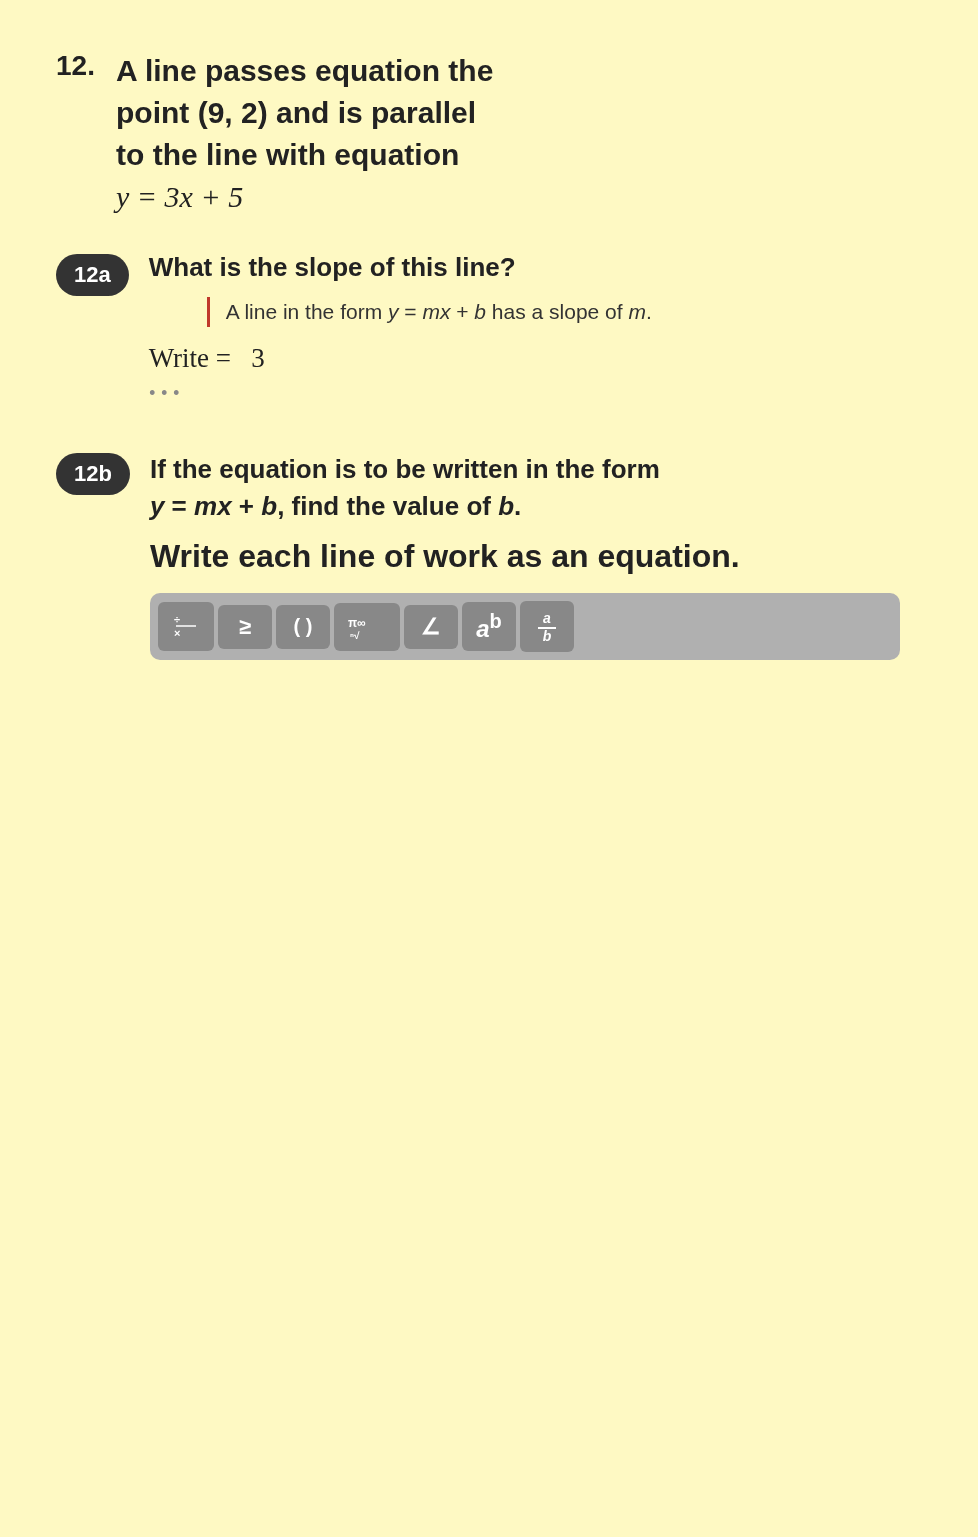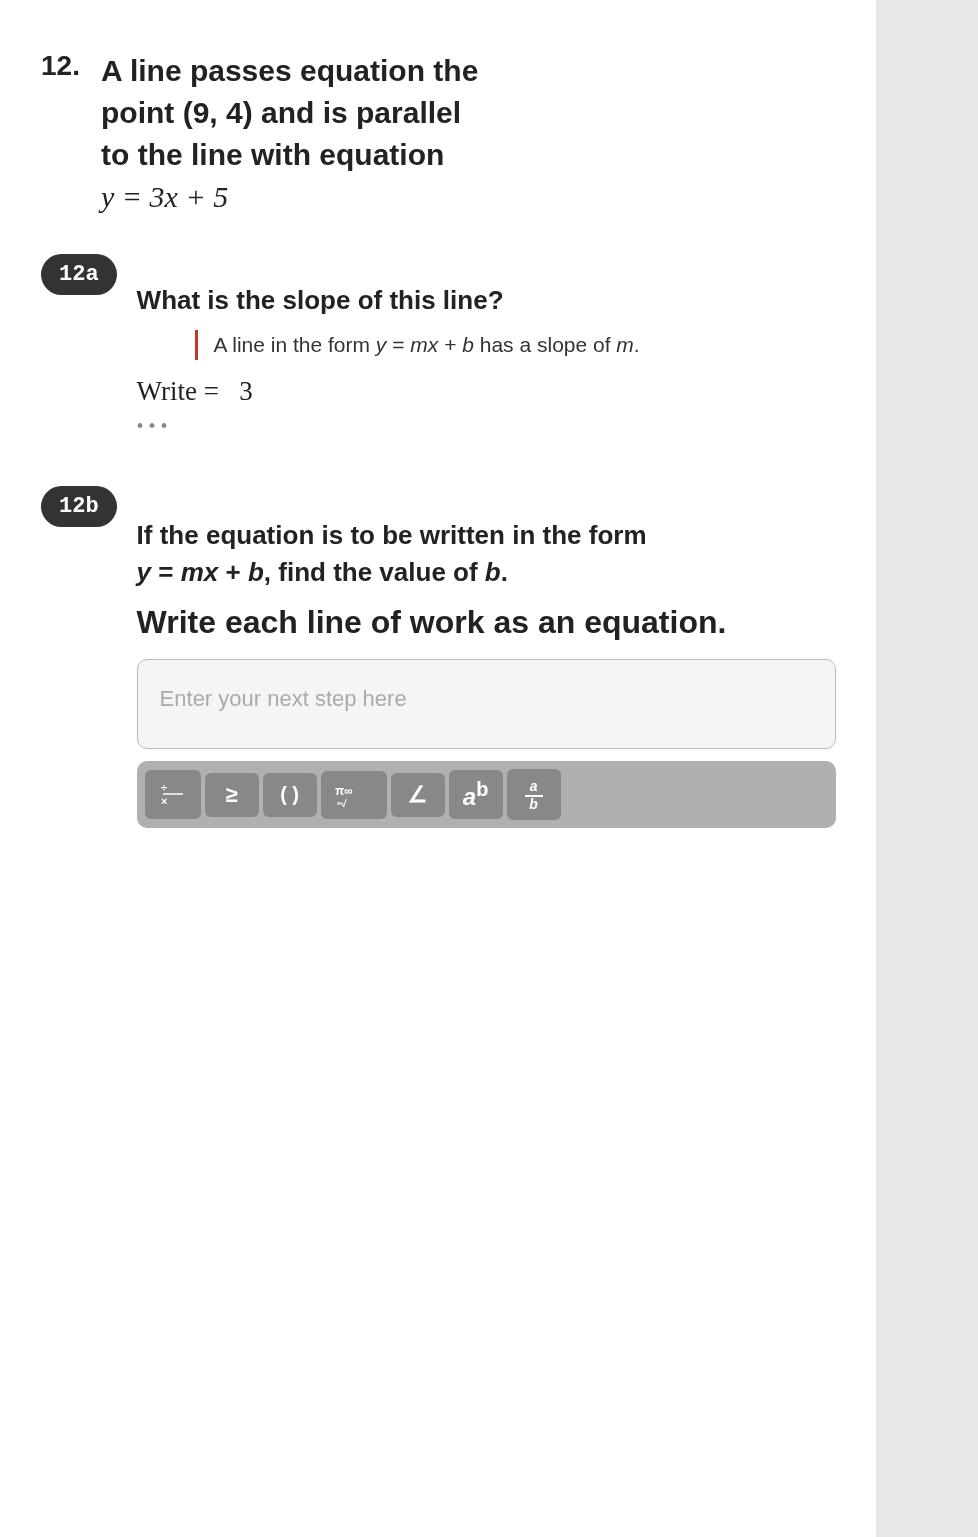--- a/index.html
+++ b/index.html
@@ -4,24 +4,24 @@
   <style>
     * { box-sizing: border-box; margin: 0; padding: 0; }
     body {
       font-family: Georgia, 'Times New Roman', serif;
       background: #e8e8e8;
       width: 978px;
       min-height: 1537px;
       overflow-x: hidden;
     }
     .page {
-      background: #ffffff;
-      width: 876px;
+      background: #fef9c3;
+      width: 978px;
       min-height: 1537px;
-      padding: 30px 0 40px 1px;
+      padding: 30px 0 40px 16px;
       position: relative;
     }
     .problem-header {
       display: flex;
       align-items: flex-start;
       padding: 20px 40px 20px 40px;
       gap: 0;
     }
     .problem-number {
       font-size: 28px;
@@ -50,31 +50,30 @@
       align-items: flex-start;
       padding: 18px 40px 10px 40px;
       gap: 0;
     }
     .badge {
       background: #333;
       color: white;
       border-radius: 50px;
       font-size: 22px;
       font-weight: bold;
-      font-family: Liberation Mono, monospace;
+      font-family: Liberation Sans, sans-serif;
       padding: 8px 18px;
       min-width: 70px;
       text-align: center;
       margin-right: 20px;
       margin-top: 2px;
       flex-shrink: 0;
     }
     .section-content {
       flex: 1;
-      margin-top: 33px;
     }
     .section-question {
       font-size: 26px;
       font-weight: bold;
       color: #222;
       font-family: Arial, sans-serif;
       margin-bottom: 14px;
     }
     .hint-block {
       display: flex;
@@ -184,21 +183,21 @@
 </head>
 <body>
 
 <div class="page">
 
   <div class="problem-header">
     <div class="problem-number">12.</div>
     <div>
       <div class="problem-text">
         <span>A line passes equation the</span><br>
-        <span>point (9, 4) and is parallel</span><br>
+        <span>point (9, 2) and is parallel</span><br>
         <span>to the line with equation</span>
       </div>
       <div class="problem-equation">
         <i>y</i> = 3<i>x</i> + 5
       </div>
     </div>
   </div>
 
   <div class="section">
     <div class="badge">12a</div>
@@ -225,23 +224,20 @@
 
   <div class="section" style="margin-top:10px;">
     <div class="badge">12b</div>
     <div class="section-content">
       <div class="section-12b-question">
         <span>If the equation is to be written in the form</span><br>
         <i>y</i> = <i>mx</i> + <i>b</i>, find the value of <i>b</i>.
       </div>
       <div class="sub-instruction">Write each line of work as an equation.</div>
 
-      <div class="input-area" contenteditable="true" role="textbox" placeholder="Enter your next step here" style="">
-        <span style="color:#aaa;">Enter your next step here</span>
-      </div>
 
       <div class="math-toolbar">
         <button class="toolbar-btn" title="Operations">
           <span>
             <svg width="28" height="28" viewBox="0 0 28 28" fill="white" xmlns="http://www.w3.org/2000/svg">
               <text x="2" y="13" font-size="11" fill="white" font-family="Arial">÷</text>
               <line x1="4" y1="16" x2="24" y2="16" stroke="white" stroke-width="1.5"></line>
               <text x="2" y="27" font-size="11" fill="white" font-family="Arial">×</text>
             </svg>
           </span>

